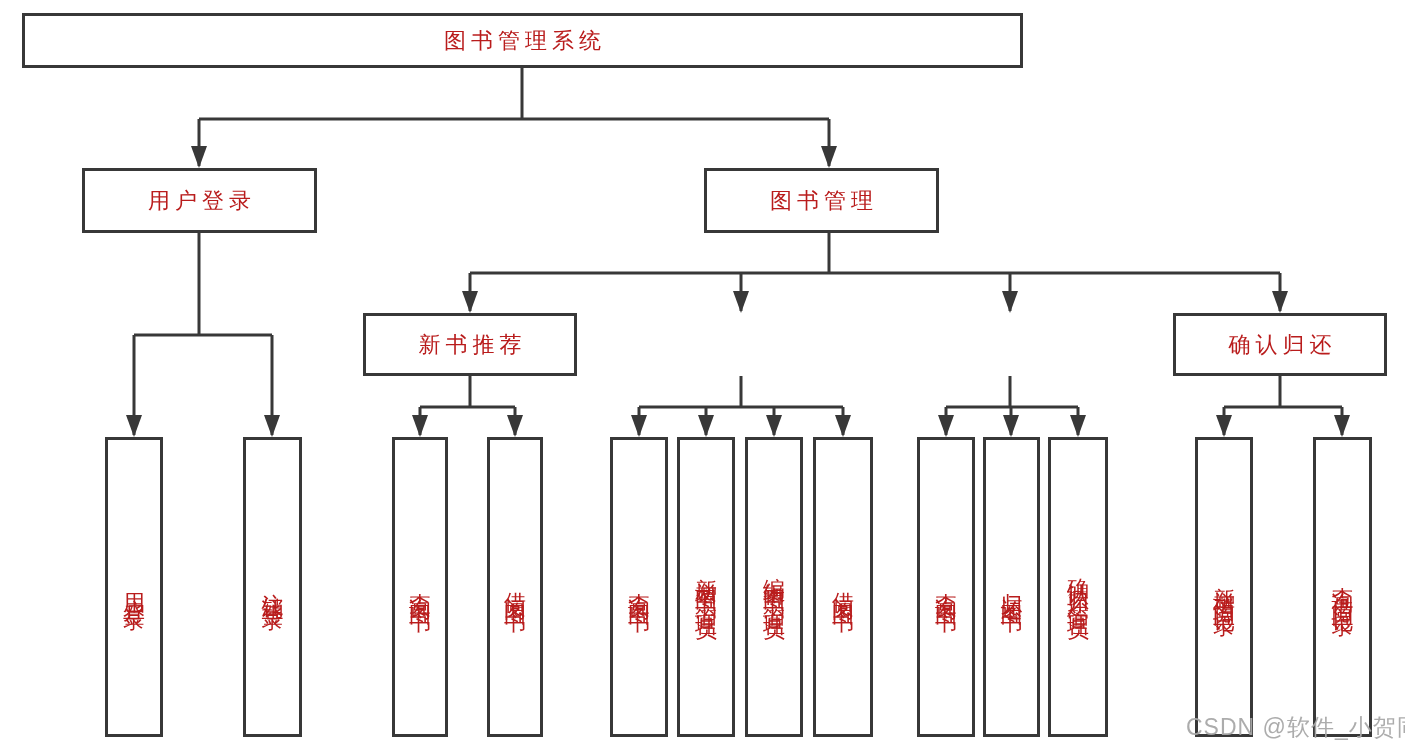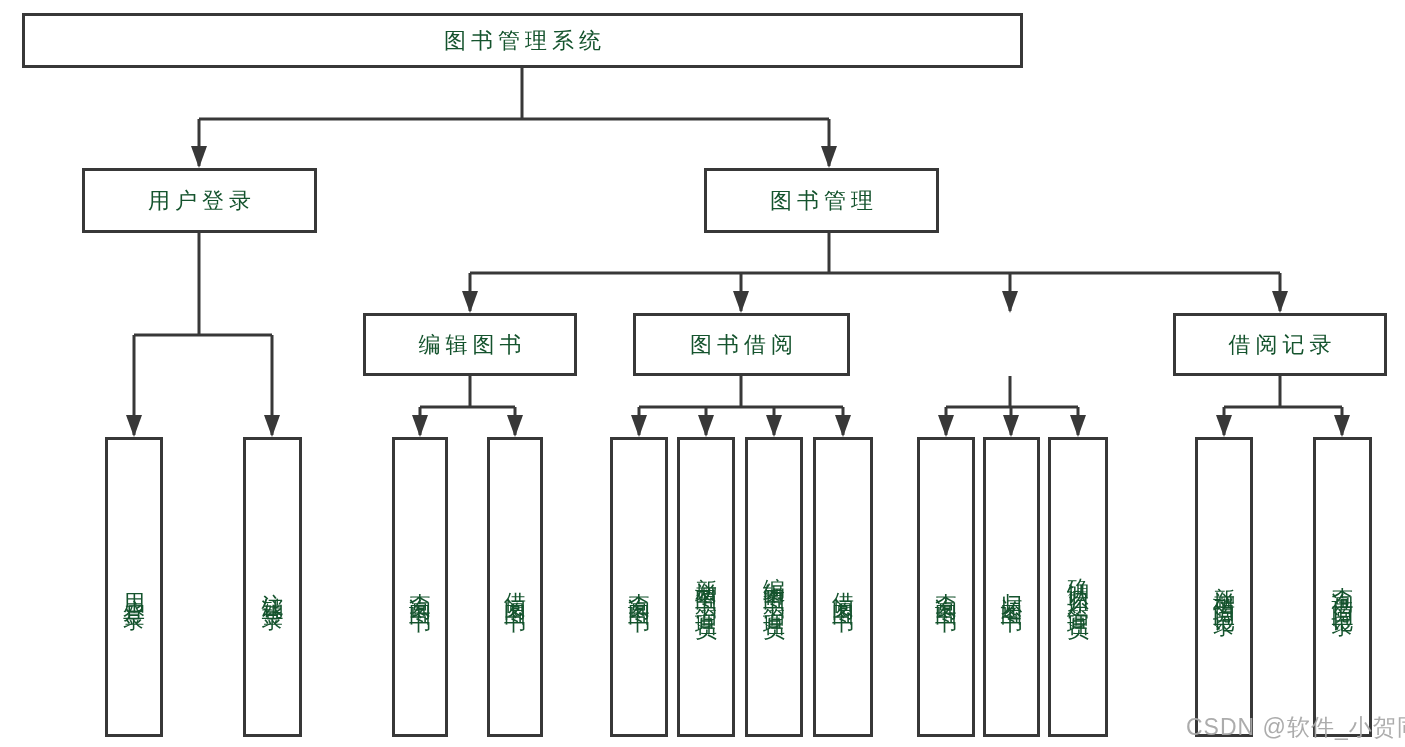--- a/index.html
+++ b/index.html
@@ -19,21 +19,21 @@
     position: absolute;
     left: 0;
     top: 0;
     z-index: 1;
   }
   .box {
     position: absolute;
     box-sizing: border-box;
     border: 3px solid #383838;
     background: #ffffff;
-    color: #14532d;
+    color: #b91c1c;
     display: flex;
     align-items: center;
     justify-content: center;
     z-index: 2;
   }
   .box.h {
     font-size: 22px;
     letter-spacing: 5px;
     text-indent: 5px; 
     white-space: nowrap;
@@ -99,27 +99,24 @@
   </div>
 
   <div class="box h" style="left:82px;top:168px;width:235px;height:65px">
     <span>用户登录</span>
   </div>
   <div class="box h" style="left:704px;top:168px;width:235px;height:65px">
     <span>图书管理</span>
   </div>
 
   <div class="box h" style="left:363px;top:313px;width:214px;height:63px">
-    <span>编辑图书</span>
-  </div>
-  <div class="box h" style="left:633px;top:313px;width:217px;height:63px">
-    <span>图书借阅</span>
+    <span>新书推荐</span>
   </div>
   <div class="box h" style="left:1173px;top:313px;width:214px;height:63px">
-    <span>借阅记录</span>
+    <span>确认归还</span>
   </div>
 
   <div class="box v" style="left:105px;top:437px;width:58px;height:300px">
     <span class="vtext">用户登录</span>
   </div>
   <div class="box v" style="left:243px;top:437px;width:59px;height:300px">
     <span class="vtext">注销登录</span>
   </div>
   <div class="box v" style="left:392px;top:437px;width:56px;height:300px">
     <span class="vtext">查询图书</span>

